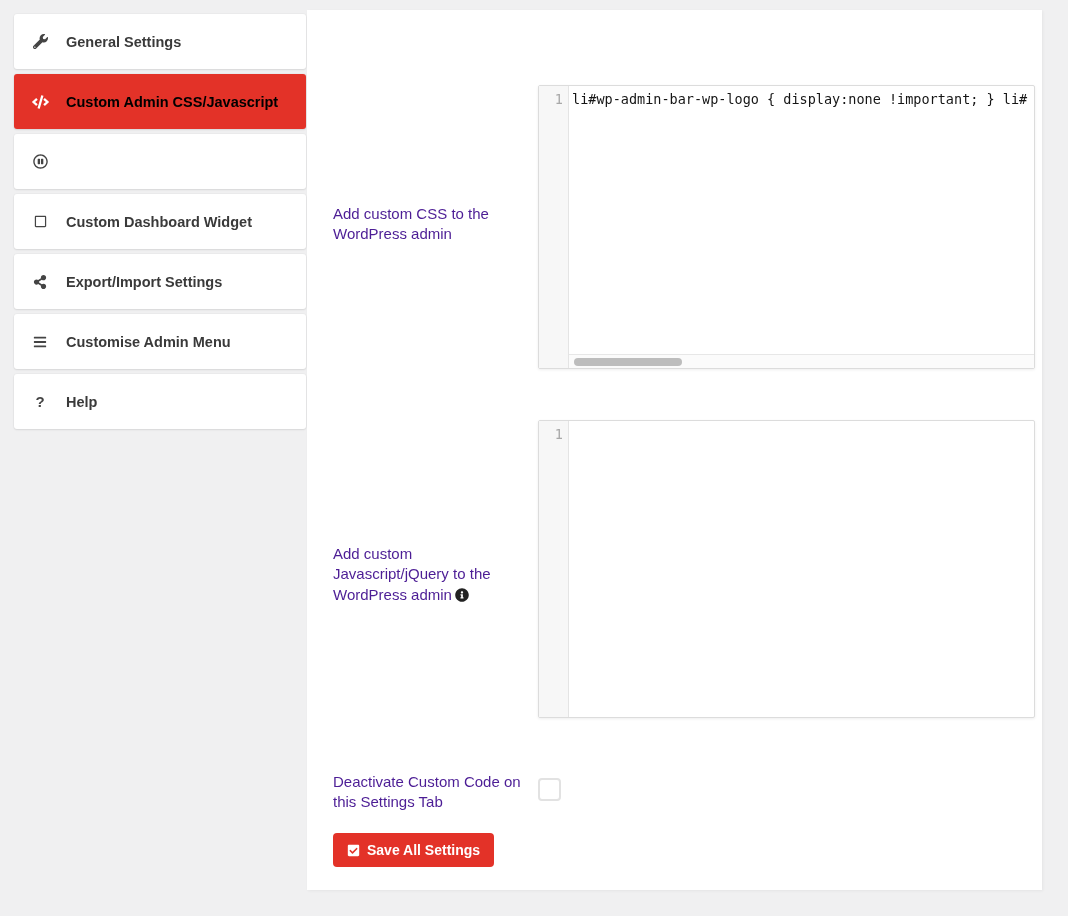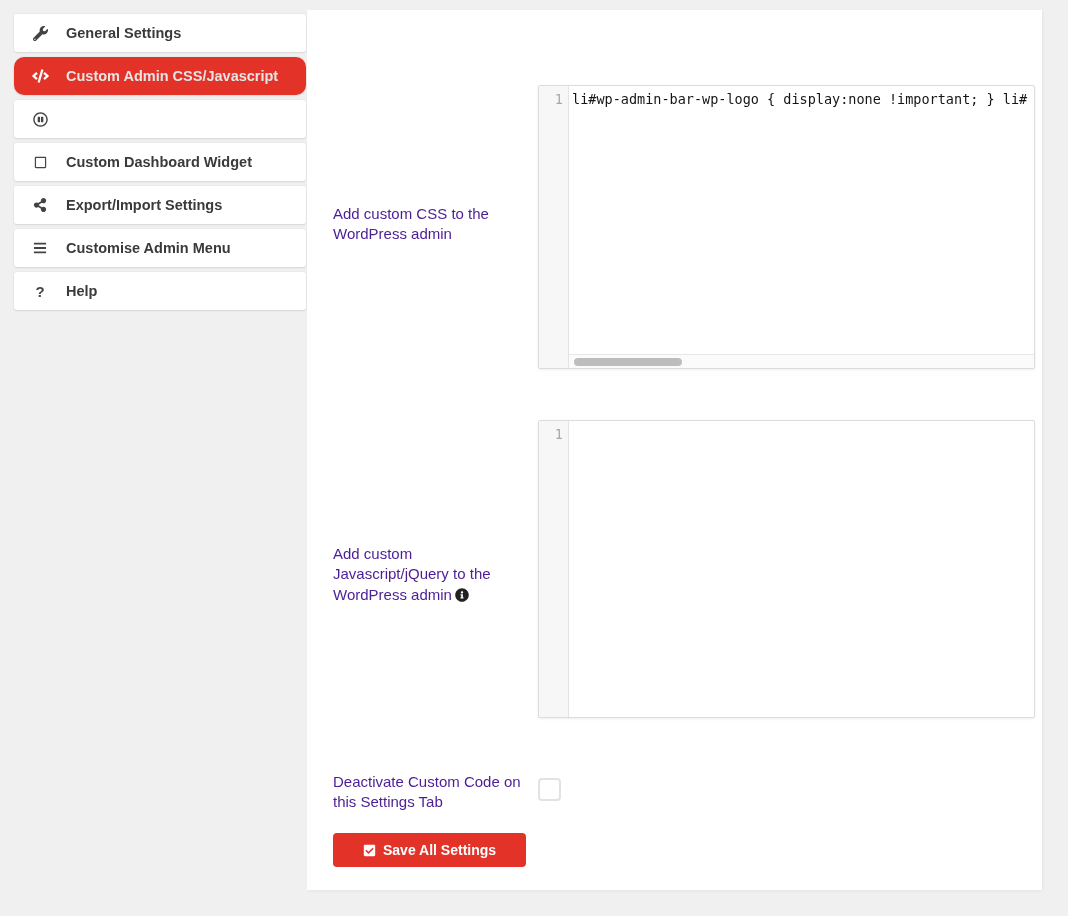--- a/index.html
+++ b/index.html
@@ -7,31 +7,31 @@
   body {
     background:#f0f0f1;
     font-family:"Liberation Sans", sans-serif;
     position:relative;
     overflow:hidden;
   }
 
   
   .sidebar { position:absolute; left:14px; top:14px; width:292px; }
   .side-item {
-    height:38px; margin-bottom:5px; background:#fff; border-radius:3px;
+    height:55px; margin-bottom:5px; background:#fff; border-radius:3px;
     box-shadow:0 1px 2px rgba(0,0,0,.09), 0 0 0 1px rgba(0,0,0,.02);
     display:flex; align-items:center; padding:0 17px; cursor:pointer;
     font-weight:bold; font-size:14.5px; color:#3a3a3a;
   }
   .side-item .ico {
     width:18px; display:flex; justify-content:center; align-items:center;
     margin-right:17px; flex:0 0 18px;
   }
   .side-item .ico svg { fill:#444; }
-  .side-item.active { background:#e33228; color:#e5e5e5;border-radius:10px; }
+  .side-item.active { background:#e33228; color:#000000; }
   .side-item.active .ico svg { fill:#fff; }
   .qmark { font-size:15px; font-weight:bold; color:#444; }
 
   
   .main-panel {
     position:absolute; left:307px; top:10px; width:735px; height:880px;
     background:#fff; box-shadow:1px 1px 3px rgba(0,0,0,.05);
   }
   .field-label {
     position:absolute; font-size:15px; color:#4c1d95; line-height:1.35;
@@ -80,21 +80,21 @@
     position:absolute; left:231px; top:768px; width:23px; height:23px;
     background:#fff; border:2px solid #e2e2e2; border-radius:4px; cursor:pointer;
   }
 
   
   .save-btn {
     position:absolute; left:26px; top:823px;
     display:inline-flex; align-items:center; gap:7px;
     background:#e33228; color:#fff; border:none; border-radius:4px;
     font-family:"Liberation Sans", sans-serif;
-    font-size:14px; font-weight:bold; padding:9px 30px; cursor:pointer;
+    font-size:14px; font-weight:bold; padding:9px 14px; cursor:pointer;
   }
   .save-btn svg { fill:#fff; }
 </style>
 </head>
 <body>
 
 <nav class="sidebar">
 
   <div class="side-item">
     <span class="ico">

